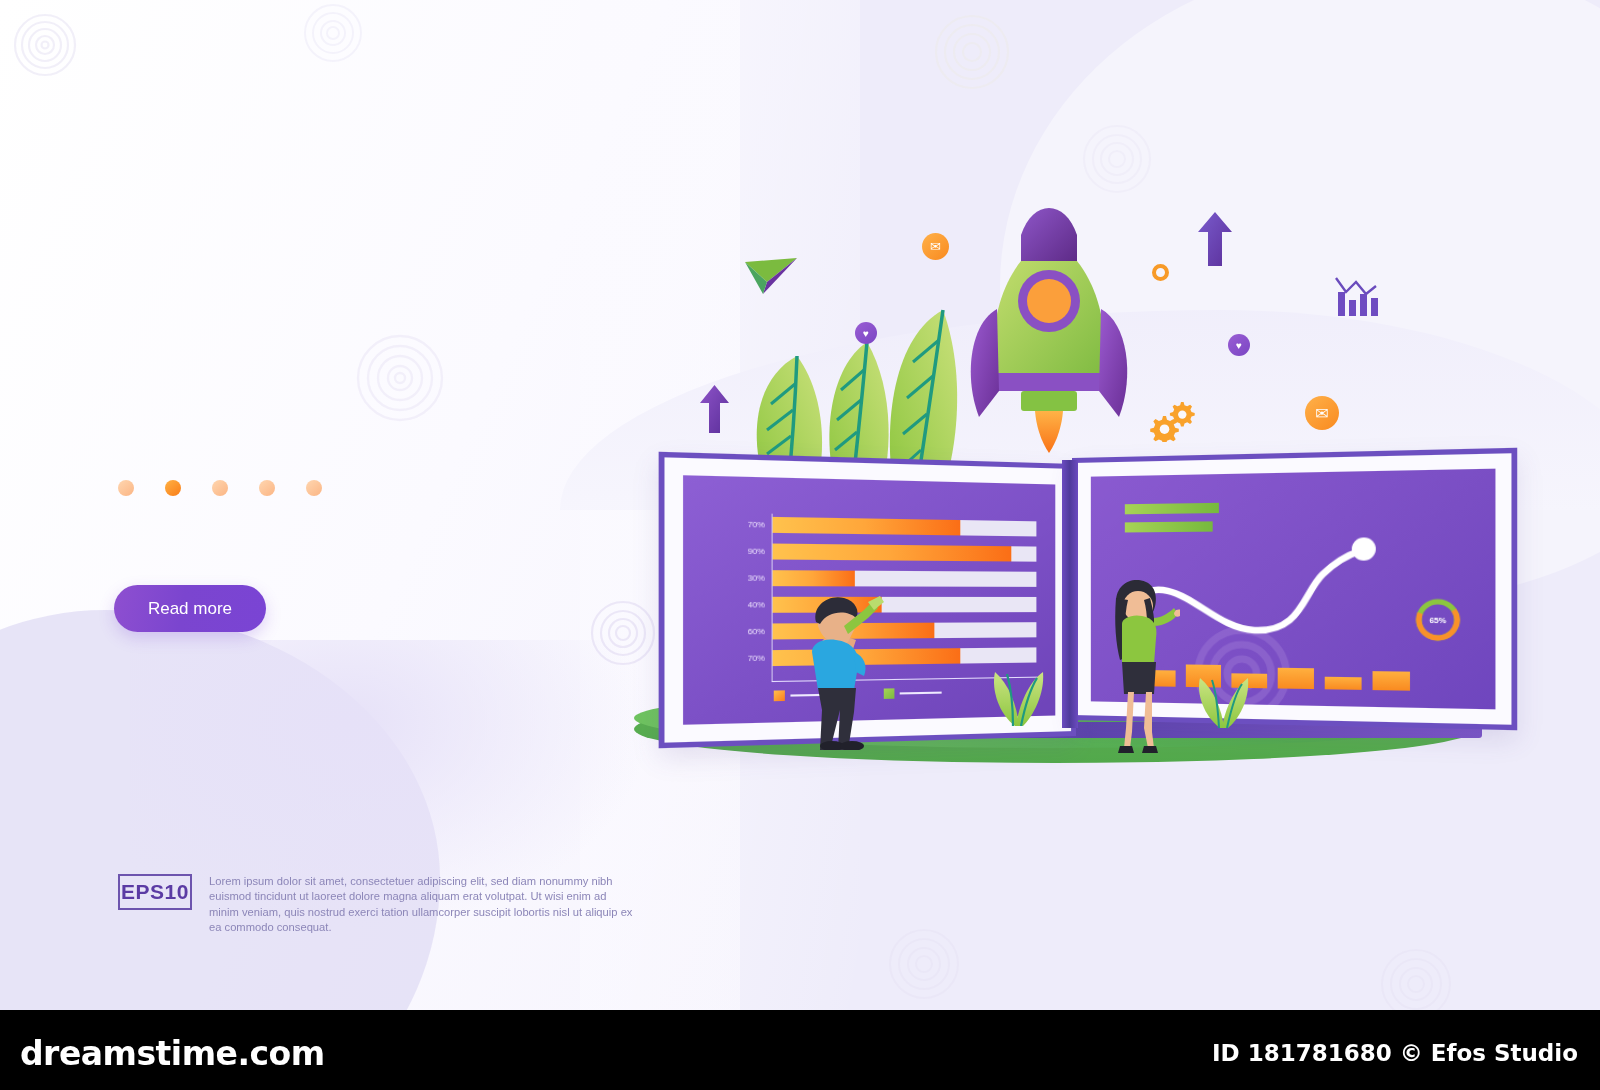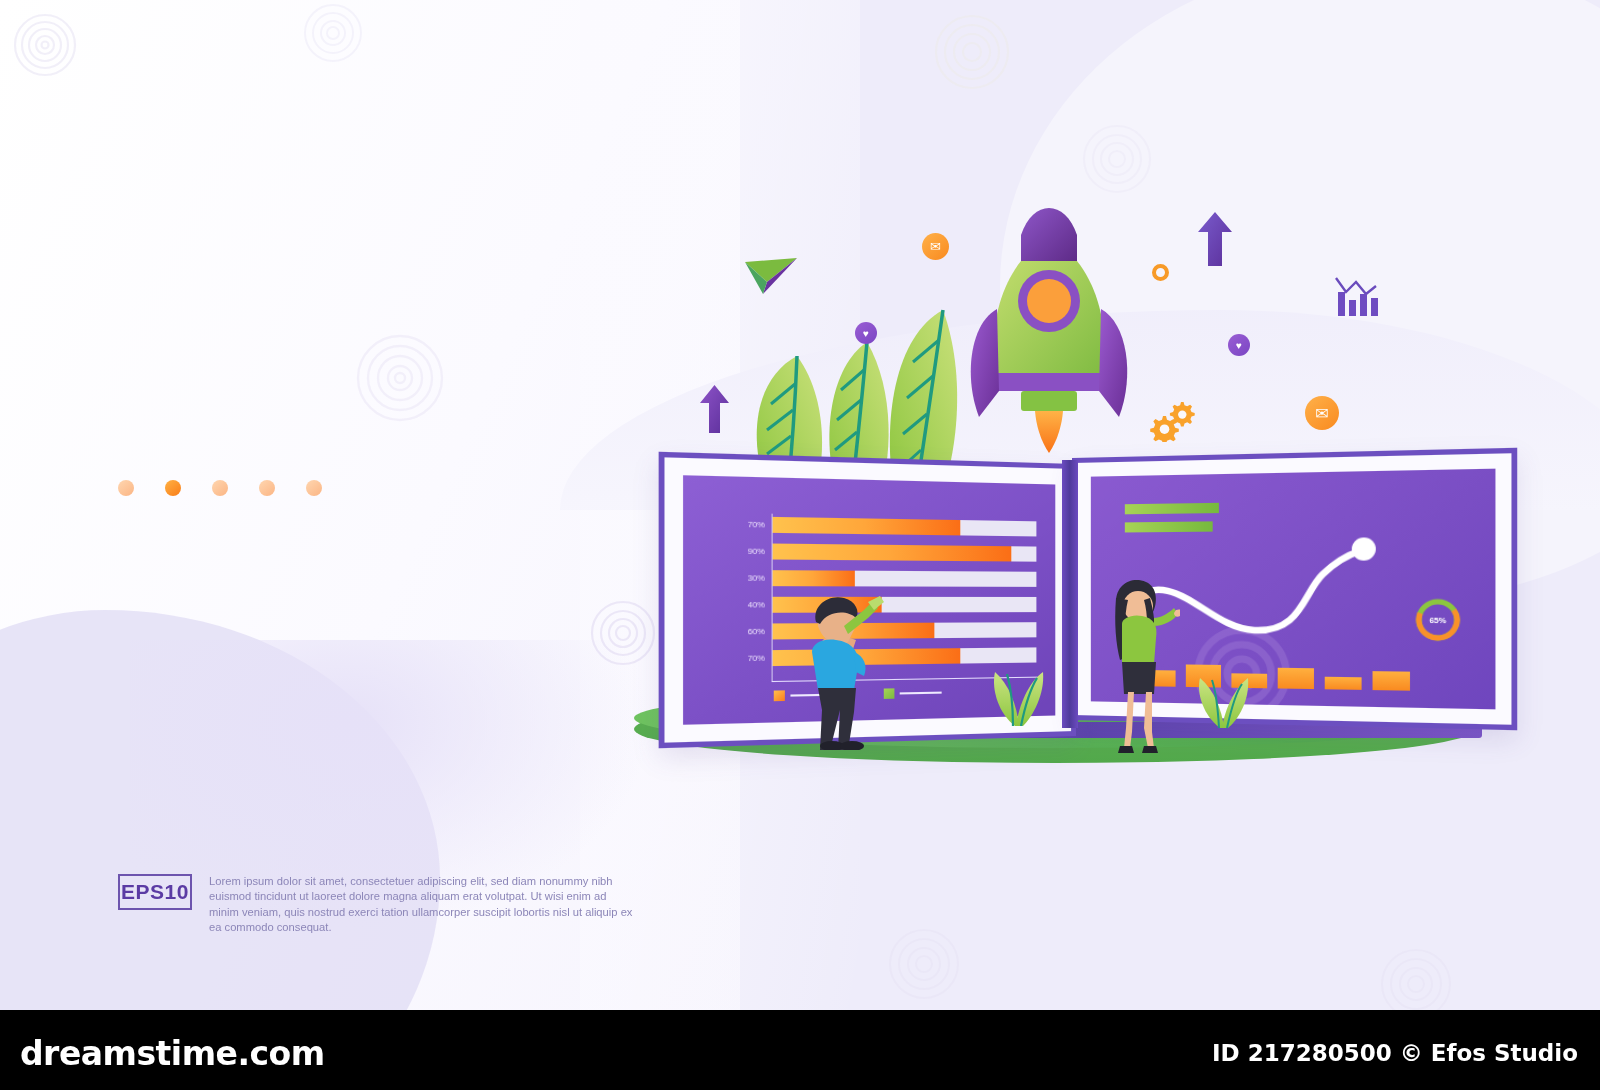--- a/index.html
+++ b/index.html
@@ -340,20 +340,21 @@
 
 
     <div class="dots">
       <span class="dot"></span>
       <span class="dot active"></span>
       <span class="dot"></span>
       <span class="dot"></span>
       <span class="dot"></span>
     </div>
 
+    <button class="cta">Read more</button>
 
     <div class="eps-wrap">
       <div class="eps-badge">EPS10</div>
       <div class="eps-text">Lorem ipsum dolor sit amet, consectetuer adipiscing elit, sed diam nonummy nibh euismod tincidunt ut laoreet dolore magna aliquam erat volutpat. Ut wisi enim ad minim veniam, quis nostrud exerci tation ullamcorper suscipit lobortis nisl ut aliquip ex ea commodo consequat.</div>
     </div>
 
     <div class="leaves">
       <svg width="240" height="200" viewBox="0 0 240 200">
         <defs>
           <linearGradient id="lf1" x1="0" y1="1" x2="1" y2="0">
@@ -649,16 +650,16 @@
         <path d="M46 178 L58 178 L60 185 L44 185 Z" fill="#21212b"></path>
       </svg>
     </div>
 
   </div>
 
   <div class="dsbar">
     <div class="ds-logo">
       <span>dreamstime.com</span>
     </div>
-    <div class="ds-id">ID 217280500 © Efos Studio</div>
+    <div class="ds-id">ID 181781680 © Efos Studio</div>
   </div>
 
 </div>
 
 </body></html>

